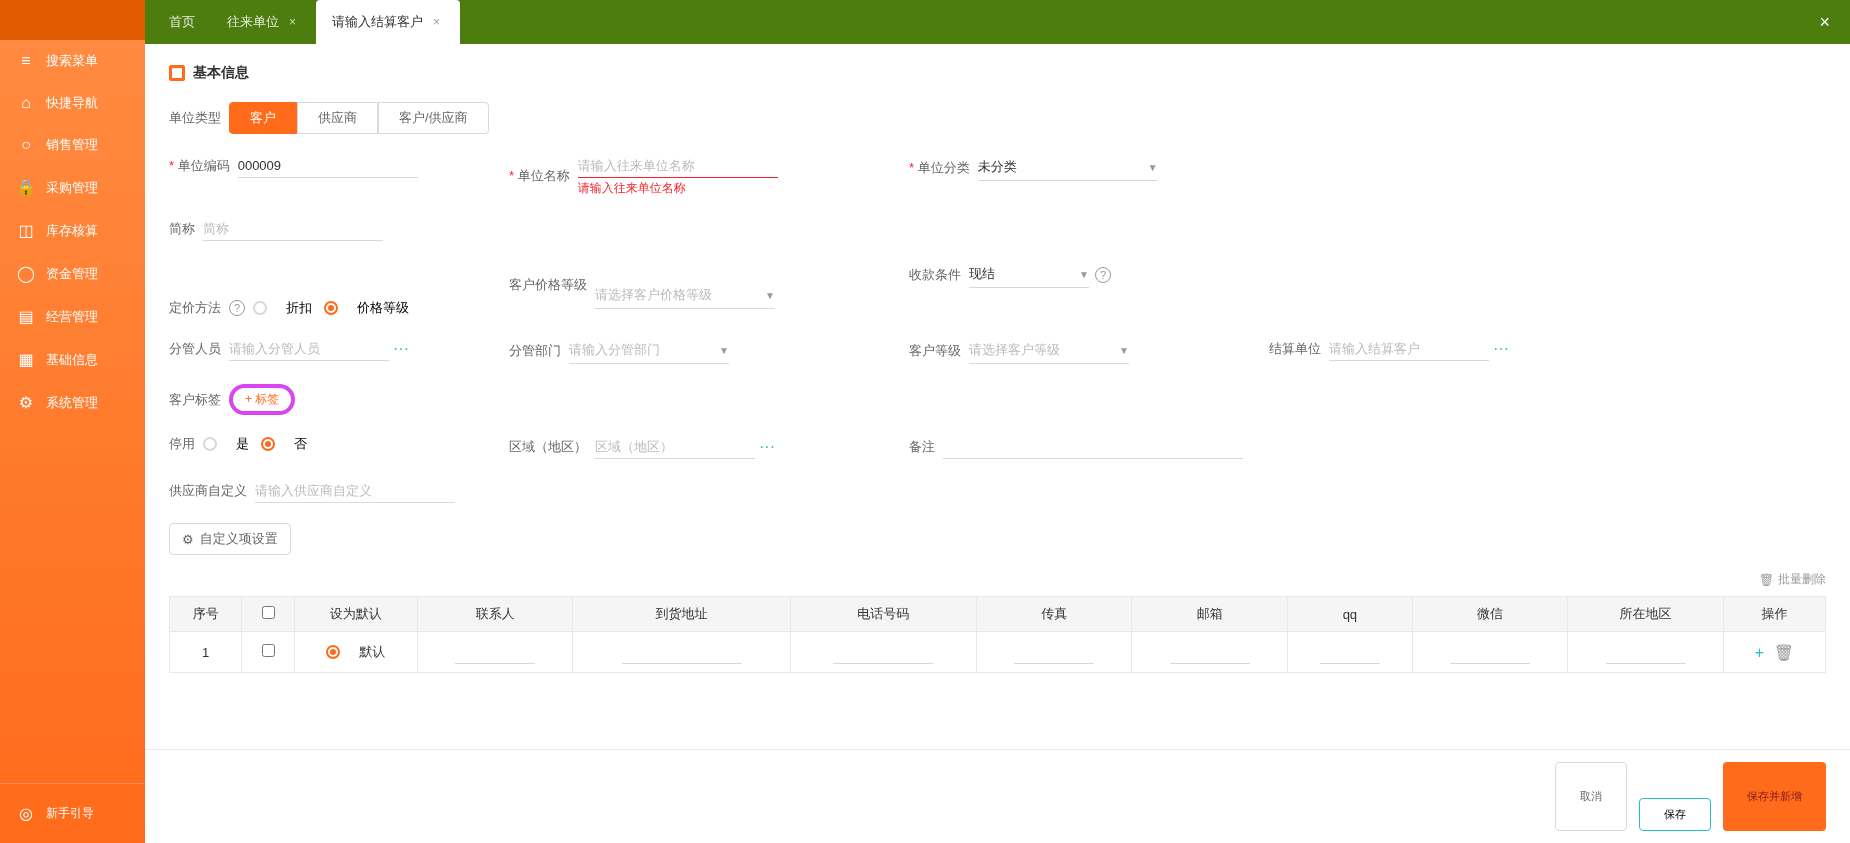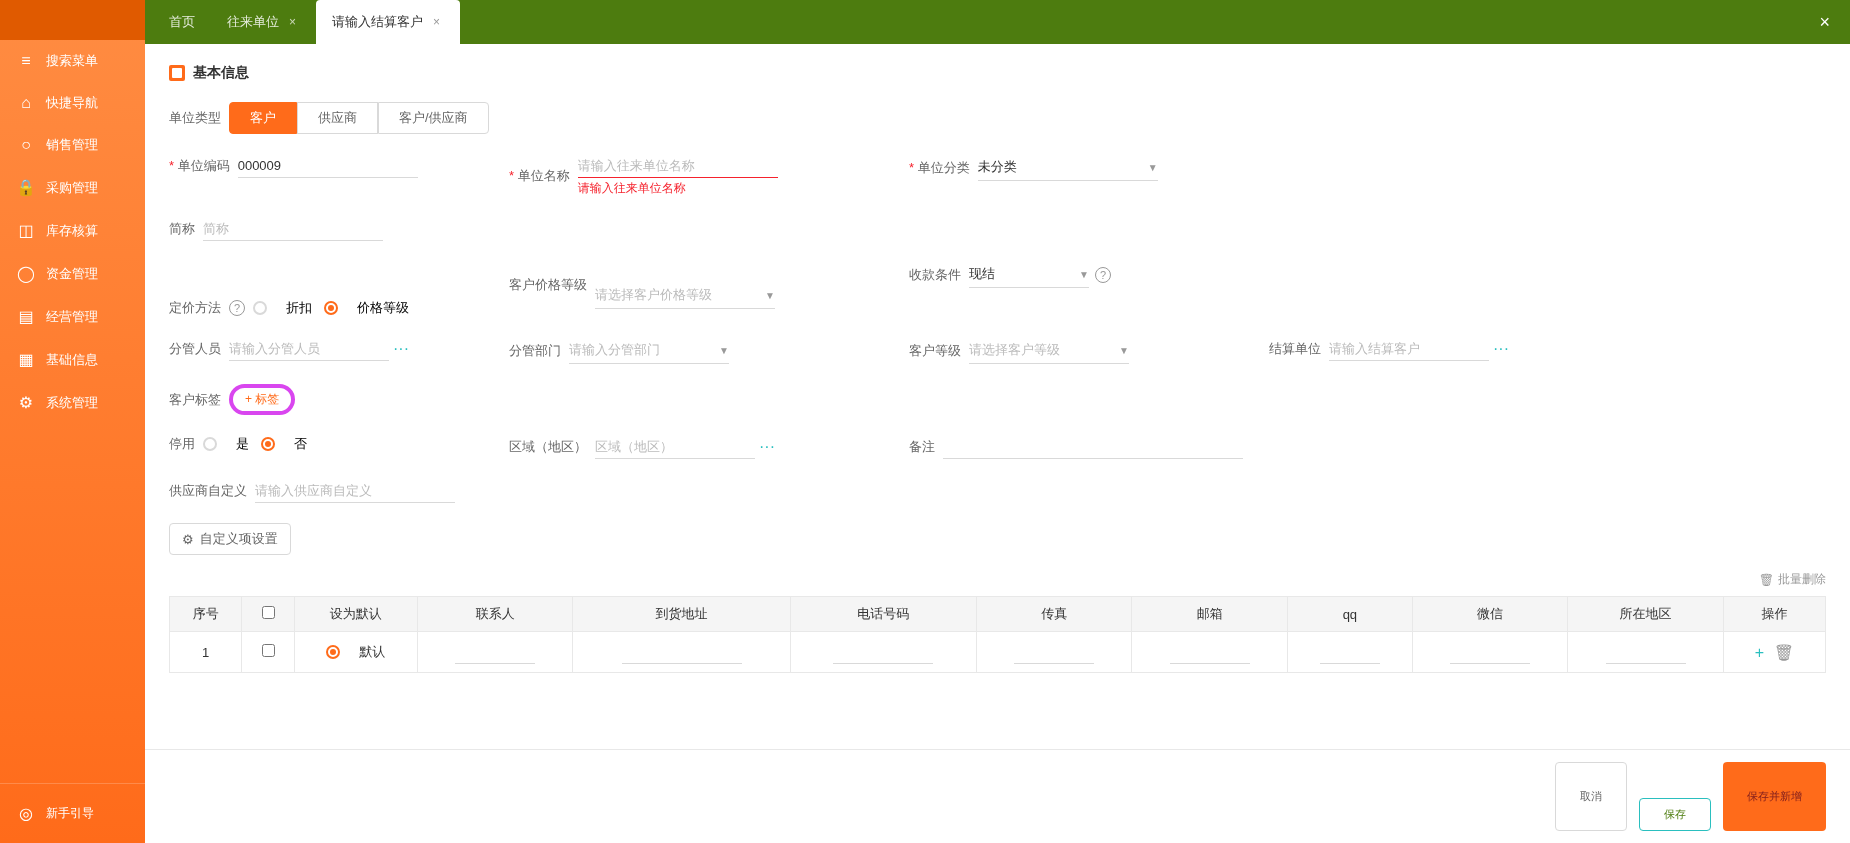--- a/index.html
+++ b/index.html
@@ -345,21 +345,21 @@
       border: none;
     }
     .btn-default {
       background: white;
       border: 1px solid #d9d9d9;
       color: #666;
     }
     .btn-primary {
       background: white;
       border: 1px solid #2abfbf;
-      color: #4d7c0f;
+      color: #000000;
       margin-top: 36px;
     }
     .btn-orange {
       background: #ff6b1a;
       color: #7f1d1d;
     }
 
     
     .table-action {
       color: #2abfbf;

